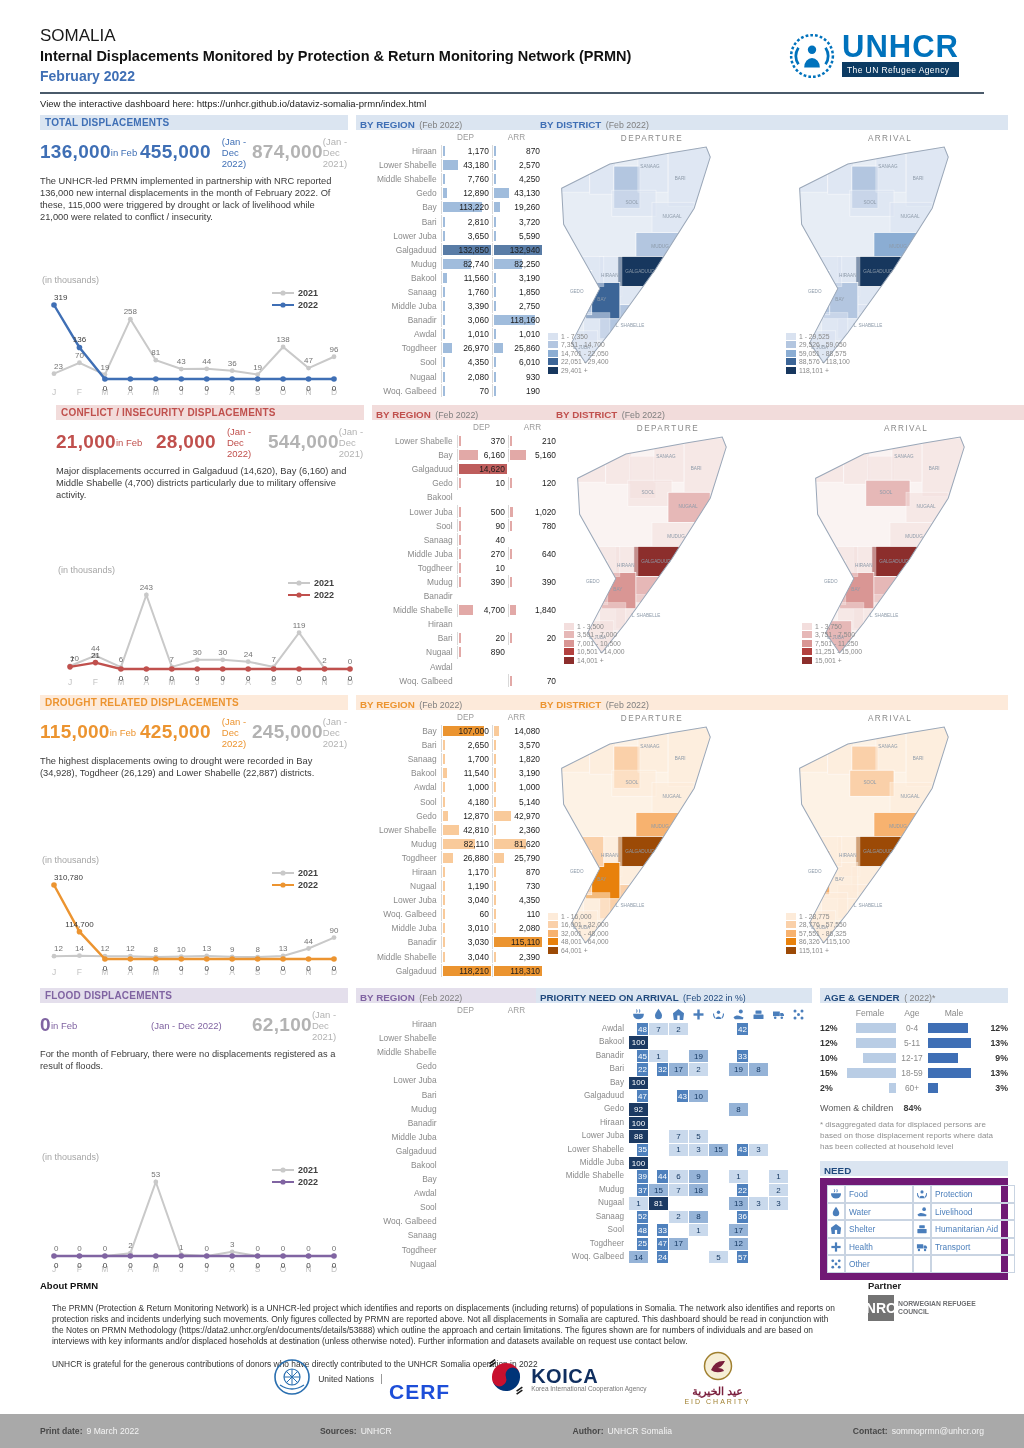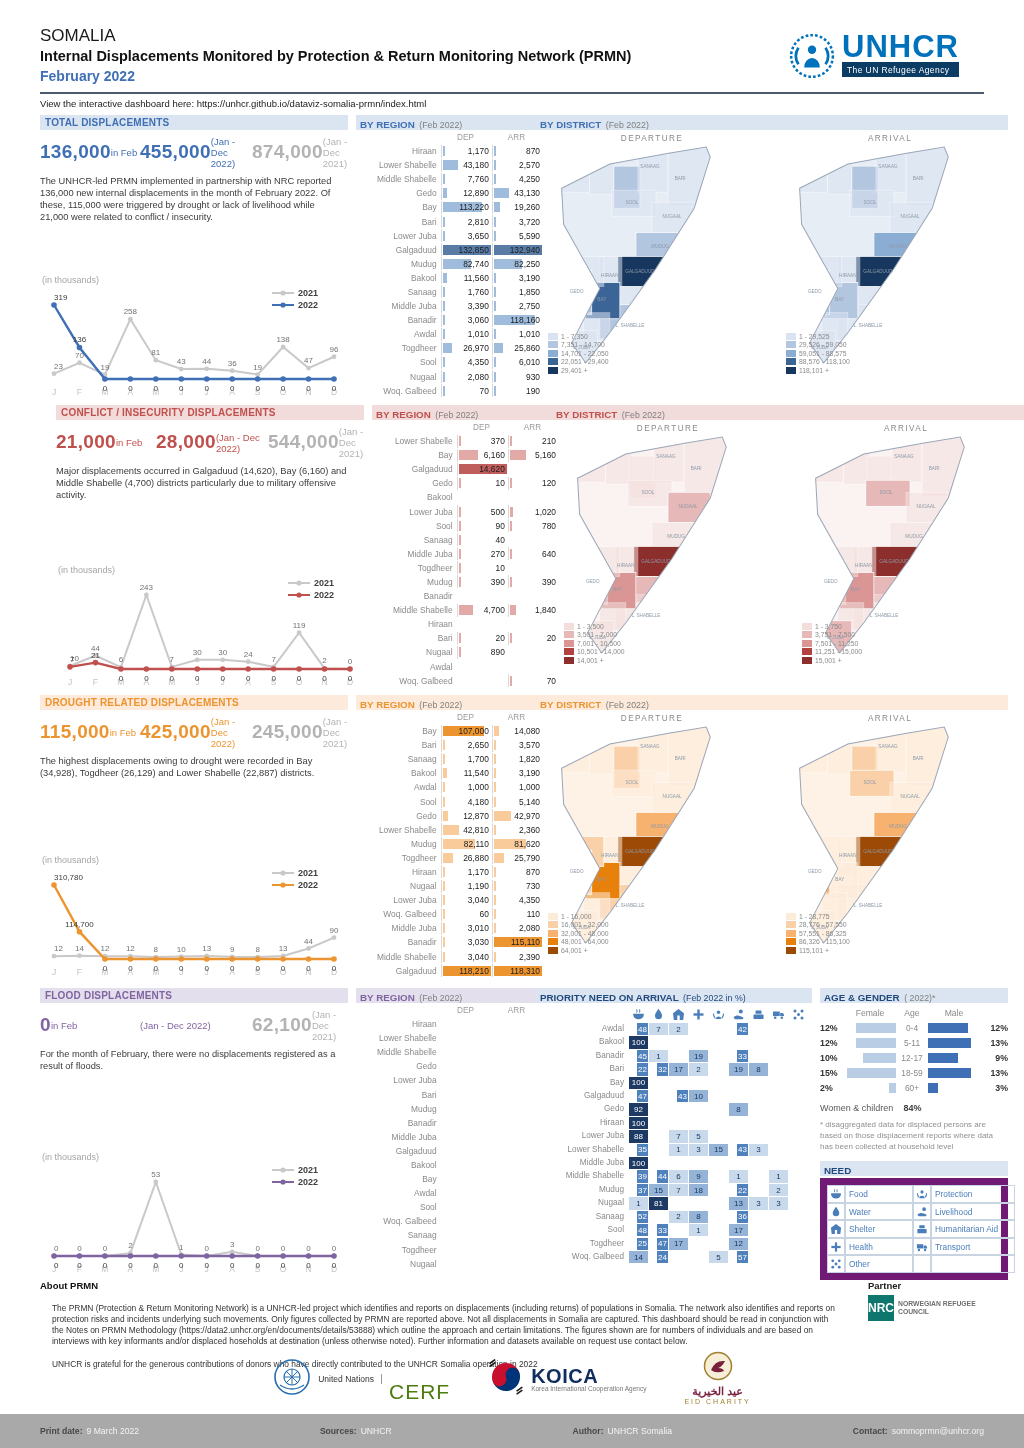--- a/index.html
+++ b/index.html
@@ -20,21 +20,21 @@
   #band-total{top:115px;} #band-conflict{top:405px;margin-left:16px;} #band-drought{top:695px;} #band-flood{top:988px;height:292px;}
   .col-left{position:absolute;left:0;top:0;width:308px;height:100%;}
   .col-mid{position:absolute;left:316px;top:0;width:186px;height:100%;}
   .col-right{position:absolute;left:496px;top:0;width:472px;height:100%;}
   .sec-bar{height:15px;line-height:15px;background:var(--tint);color:var(--accent);
            font-size:10px;font-weight:bold;padding-left:5px;letter-spacing:.2px;}
   .stats{display:flex;margin-top:5px;}
   .stat{display:flex;flex-direction:row;align-items:center;}
   .stat .v{font-size:19px;font-weight:bold;letter-spacing:.3px;min-height:22px;}
   .stat .l{font-size:9.5px;margin-top:1px;}
-  .stat.a{width:100px;} .stat.b{width:112px;} .stat.c{width:94px;}
+  .stat.a{width:100px;} .stat.b{width:112px;gap:11px;} .stat.c{width:94px;}
   .stat.a .v,.stat.a .l,.stat.b .v,.stat.b .l{color:var(--accent);}
   .stat.c .v,.stat.c .l{color:#b3b3b3;}
   .desc{margin-top:6px;font-size:9.3px;color:#3b3b3b;line-height:1.3;width:304px;}
   .unit{position:absolute;left:2px;bottom:118px;font-size:9px;color:#a6a6a6;}
   .chart{position:absolute;left:0;bottom:0;}
   
   .sub-bar{height:15px;line-height:15px;background:var(--tint);padding-left:4px;white-space:nowrap;}
   .sb-t{font-size:9.8px;font-weight:bold;color:var(--accent);}
   .sb-p{font-size:8.8px;color:#7f7f7f;}
   
@@ -84,27 +84,27 @@
   .ng-c{border:0.5px solid #c9d4e2;height:15.5px;display:flex;align-items:center;}
   .ng-i{justify-content:center;} .ng-l{font-size:8.3px;color:#4a7ebb;padding-left:3px;}
   
   .about{position:absolute;left:40px;top:1280px;width:812px;}
   .about h4{margin:0 0 2px;font-size:9.5px;color:#111;}
   .about p{margin:12px;font-size:8.4px;color:#333;line-height:1.32;}
   .donors{margin-top:7px;}
   .partner{position:absolute;left:868px;top:1280px;width:130px;}
   .partner .pt{font-size:9.5px;font-weight:bold;margin-bottom:4px;}
   .nrc{display:flex;align-items:center;gap:4px;}
-  .nrc-sq{width:26px;height:26px;background:#0f766e;color:#fff;font-size:12px;font-weight:bold;
+  .nrc-sq{width:26px;height:26px;background:#737373;color:#fff;font-size:14px;font-weight:bold;
           display:flex;align-items:center;justify-content:center;}
   .nrc-t{font-size:6.8px;font-weight:bold;color:#6d6e71;line-height:1.25;}
   .logos{position:absolute;left:0;top:1348px;width:1024px;height:62px;display:flex;align-items:center;justify-content:center;gap:38px;}
   .logo-item{display:flex;align-items:center;gap:7px;}
   .cerf-un{font-size:8.5px;color:#333;border-right:1px solid #999;padding-right:7px;}
-  .cerf-n{font-size:21px;font-weight:normal;color:#4d7c0f;letter-spacing:1px;margin-top:25px;}
+  .cerf-n{font-size:21px;font-weight:bold;color:#1d4ed8;letter-spacing:1px;margin-top:25px;}
   .koica-n{font-size:20px;font-weight:bold;color:#0f2e5f;letter-spacing:.5px;line-height:18px;}
   .koica-s{font-size:6.5px;color:#777;}
   .eid{display:flex;flex-direction:column;align-items:center;line-height:1.2;}
   .eid-ar{font-size:11px;font-weight:bold;color:#7a1f3d;}
   .eid-n{font-size:7px;letter-spacing:2px;color:#a08030;}
   .footer{position:absolute;left:0;top:1414px;width:1024px;height:34px;background:#a9a9a9;
           display:flex;align-items:center;justify-content:space-between;padding:0 40px;box-sizing:border-box;}
   .f-item{font-size:8.6px;}
   .f-item b{color:#474747;} .f-item span{color:#f4f4f4;margin-left:4px;}
 </style>

